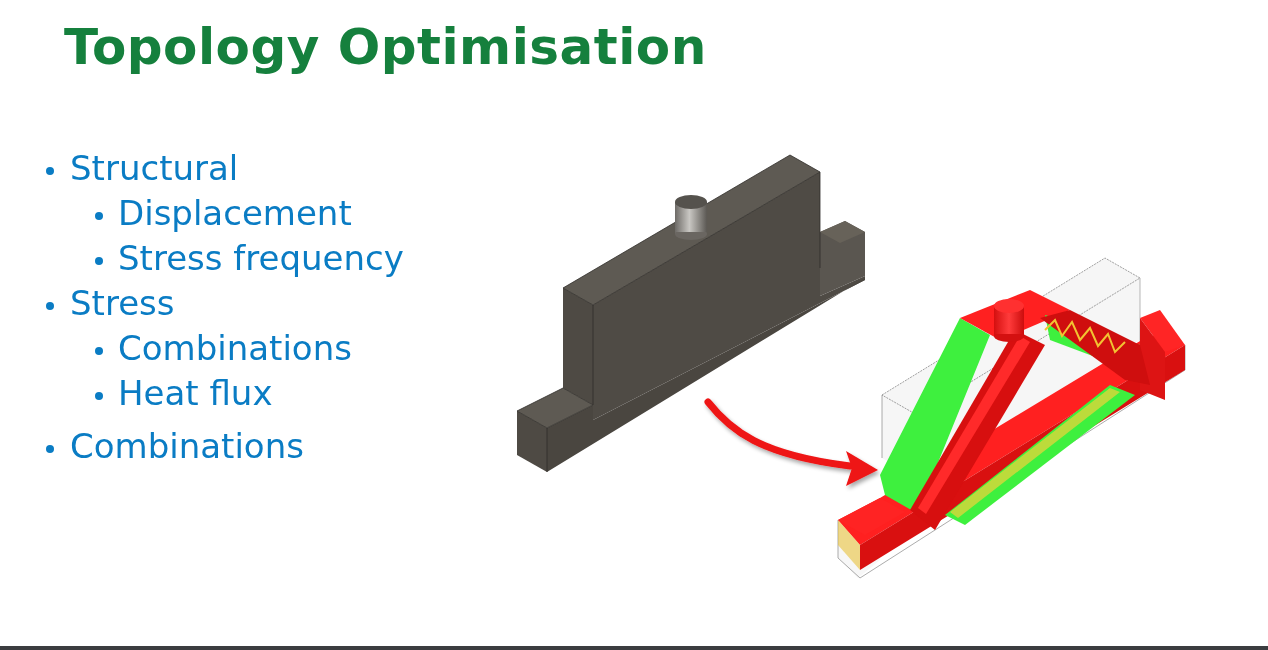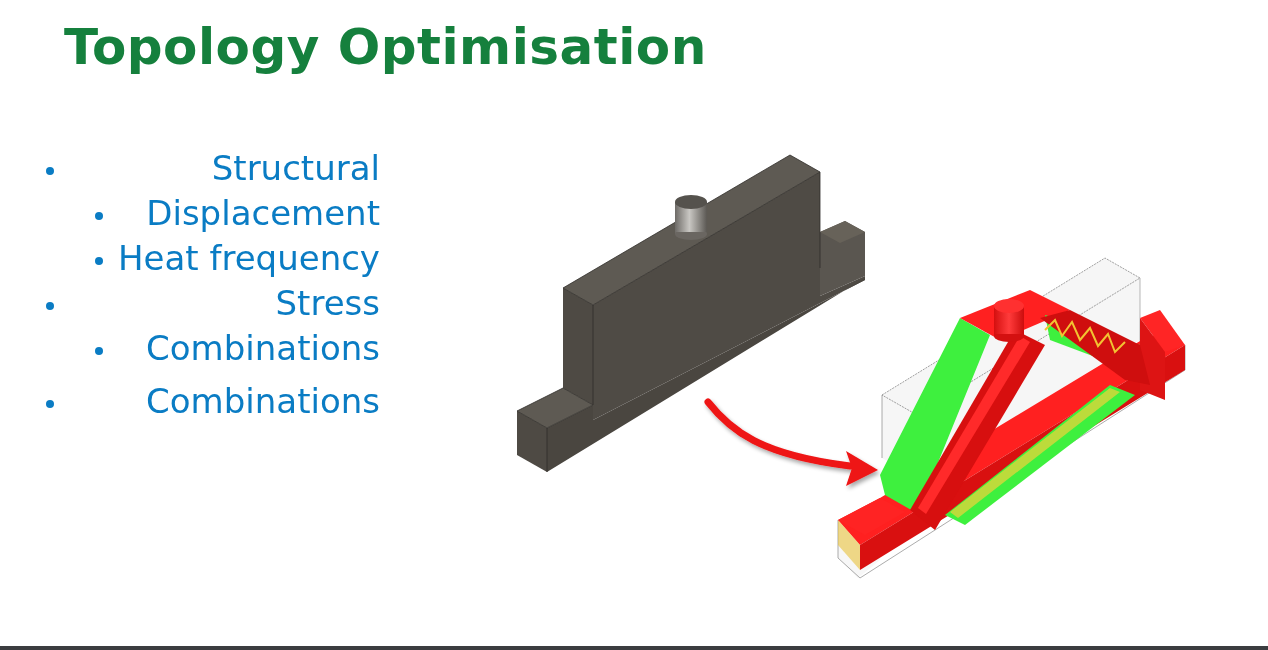--- a/index.html
+++ b/index.html
@@ -1,39 +1,40 @@
 <!DOCTYPE html>
 <html><head>
 <meta charset="utf-8">
 <style>
   html, body { margin:0; padding:0; }
   body { width:1268px; height:650px; background:#ffffff; position:relative; overflow:hidden; font-family:"DejaVu Sans", sans-serif; }
   .title { position:absolute; left:64px; top:18px; font-family:"DejaVu Sans", sans-serif; font-weight:bold; font-size:50px; color:#15803d; letter-spacing:0.5px; margin:0; }
   .bullets { position:absolute; left:46px; top:146px; margin:0; padding:0; list-style:none; color:#0a7cc4; font-family:"DejaVu Sans", sans-serif; }
-  .bullets li { position:relative; line-height:45px;text-align:right; }
+  .bullets li { position:relative; line-height:45px; }
   .lvl1 { font-size:34px; padding-left:24px; }
   .lvl2 { font-size:34px; padding-left:72px; }
   .lvl1::before, .lvl2::before { content:""; position:absolute; width:8px; height:8px; border-radius:50%; background:#0a7cc4; top:21px; }
   .lvl1::before { left:0; }
   .lvl2::before { left:49px; }
   .gap { margin-top:8px; }
   .figure { position:absolute; left:0; top:0; width:1268px; height:650px; pointer-events:none; }
   .footer-bar { position:absolute; left:0; bottom:0; width:1268px; height:4px; background:#3b3d40; }
 </style>
 </head>
 <body>
 
 <h1 class="title">Topology Optimisation</h1>
 
 <ul class="bullets">
   <li class="lvl1">Structural</li>
   <li class="lvl2">Displacement</li>
-  <li class="lvl2">Heat frequency</li>
+  <li class="lvl2">Stress frequency</li>
   <li class="lvl1">Stress</li>
   <li class="lvl2">Combinations</li>
+  <li class="lvl2">Heat flux</li>
   <li class="lvl1 gap">Combinations</li>
 </ul>
 
 <svg class="figure" viewBox="0 0 1268 650" xmlns="http://www.w3.org/2000/svg">
   <defs>
     <linearGradient id="cyl" x1="0" x2="1" y1="0" y2="0">
       <stop offset="0" stop-color="#6d6a66"></stop>
       <stop offset="0.45" stop-color="#c9c7c3"></stop>
       <stop offset="1" stop-color="#5b5853"></stop>
     </linearGradient>

